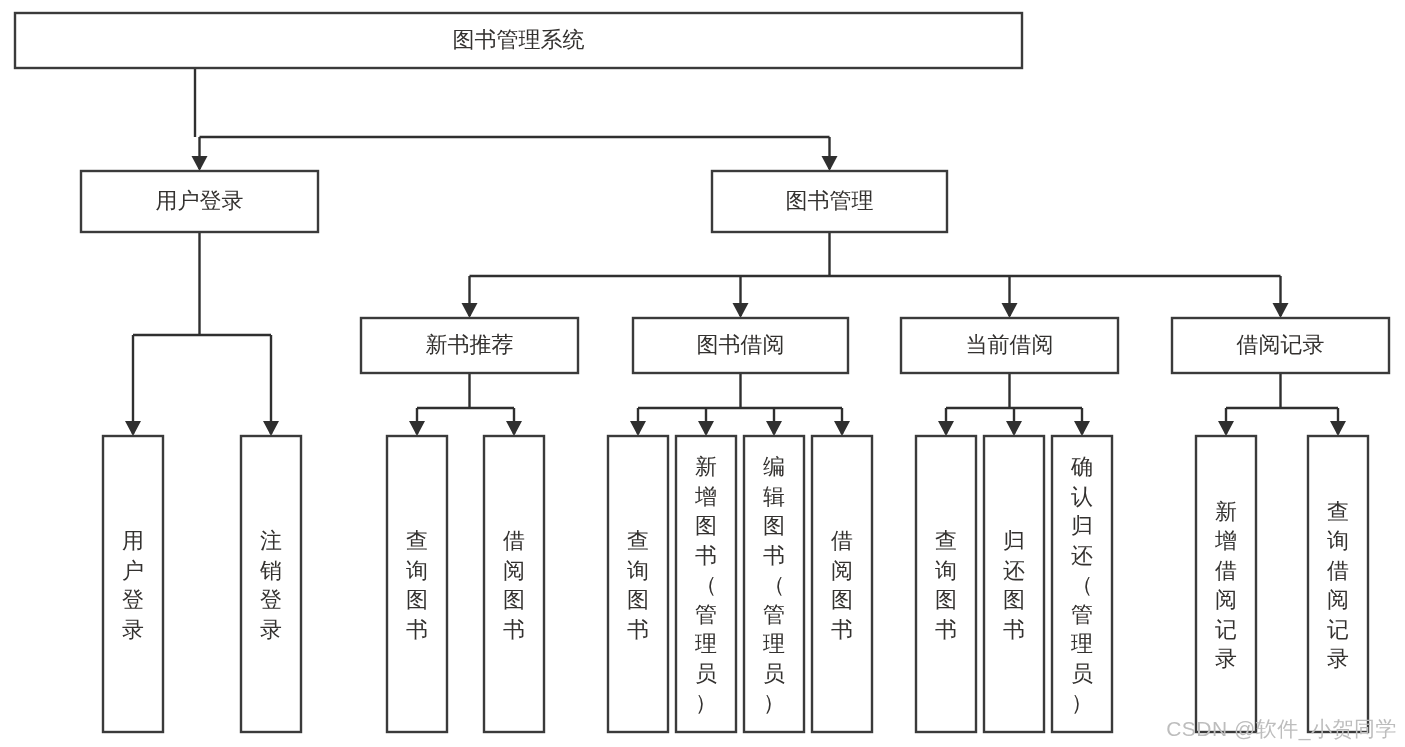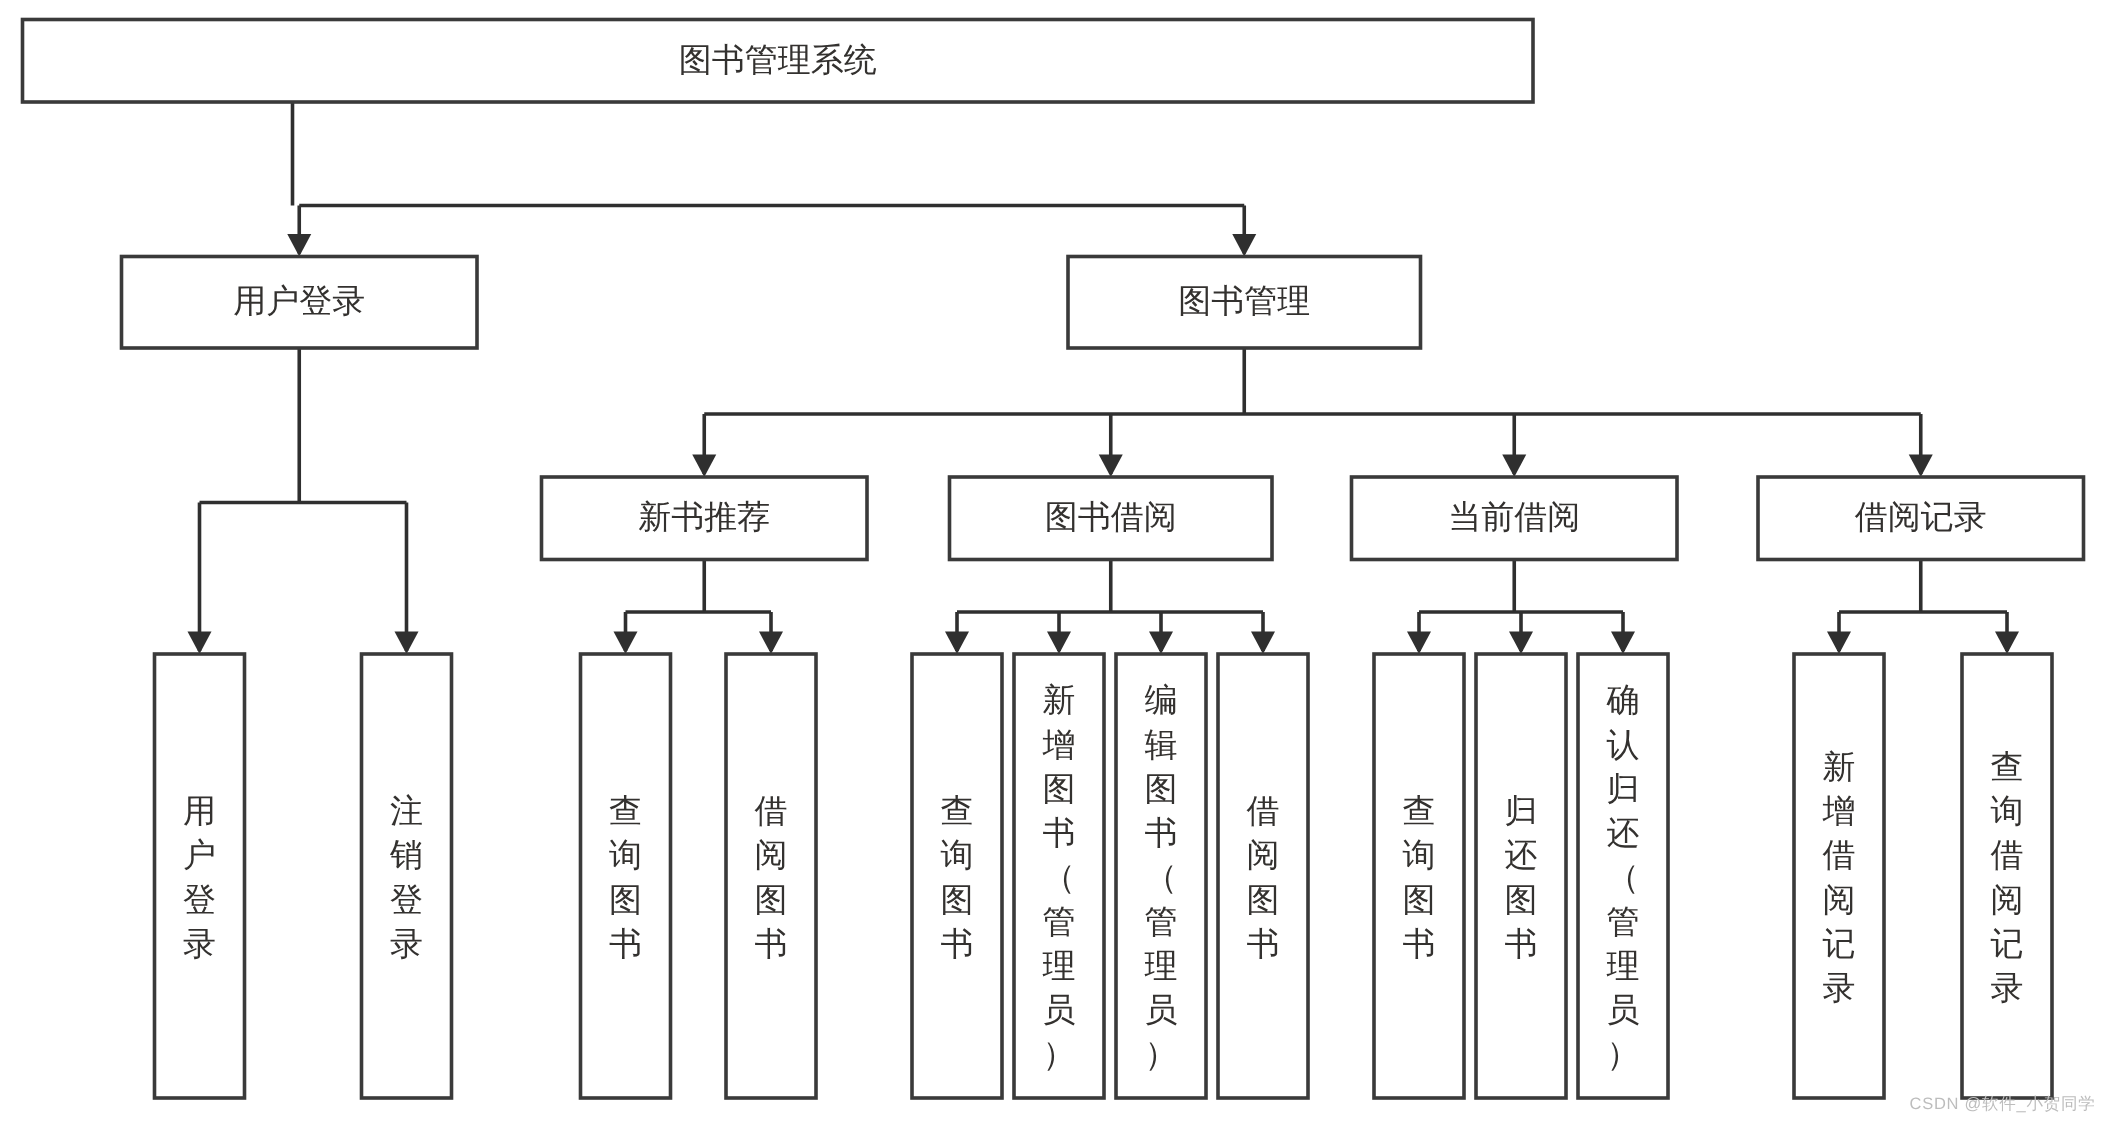--- a/index.html
+++ b/index.html
@@ -51,21 +51,21 @@
   }
   .arrow-head {
     fill: #2f2f2f;
     stroke: none;
   }
   .watermark {
     position: absolute;
     right: 8px;
     bottom: 4px;
     font-family: "Liberation Sans", "DejaVu Sans", sans-serif;
-    font-size: 11px;
+    font-size: 21px;
     color: #bdbdbd;
     white-space: nowrap;
     letter-spacing: 0.5px;
     pointer-events: none;
     text-align: center;
   }
 </style>
 </head>
 <body>
 

